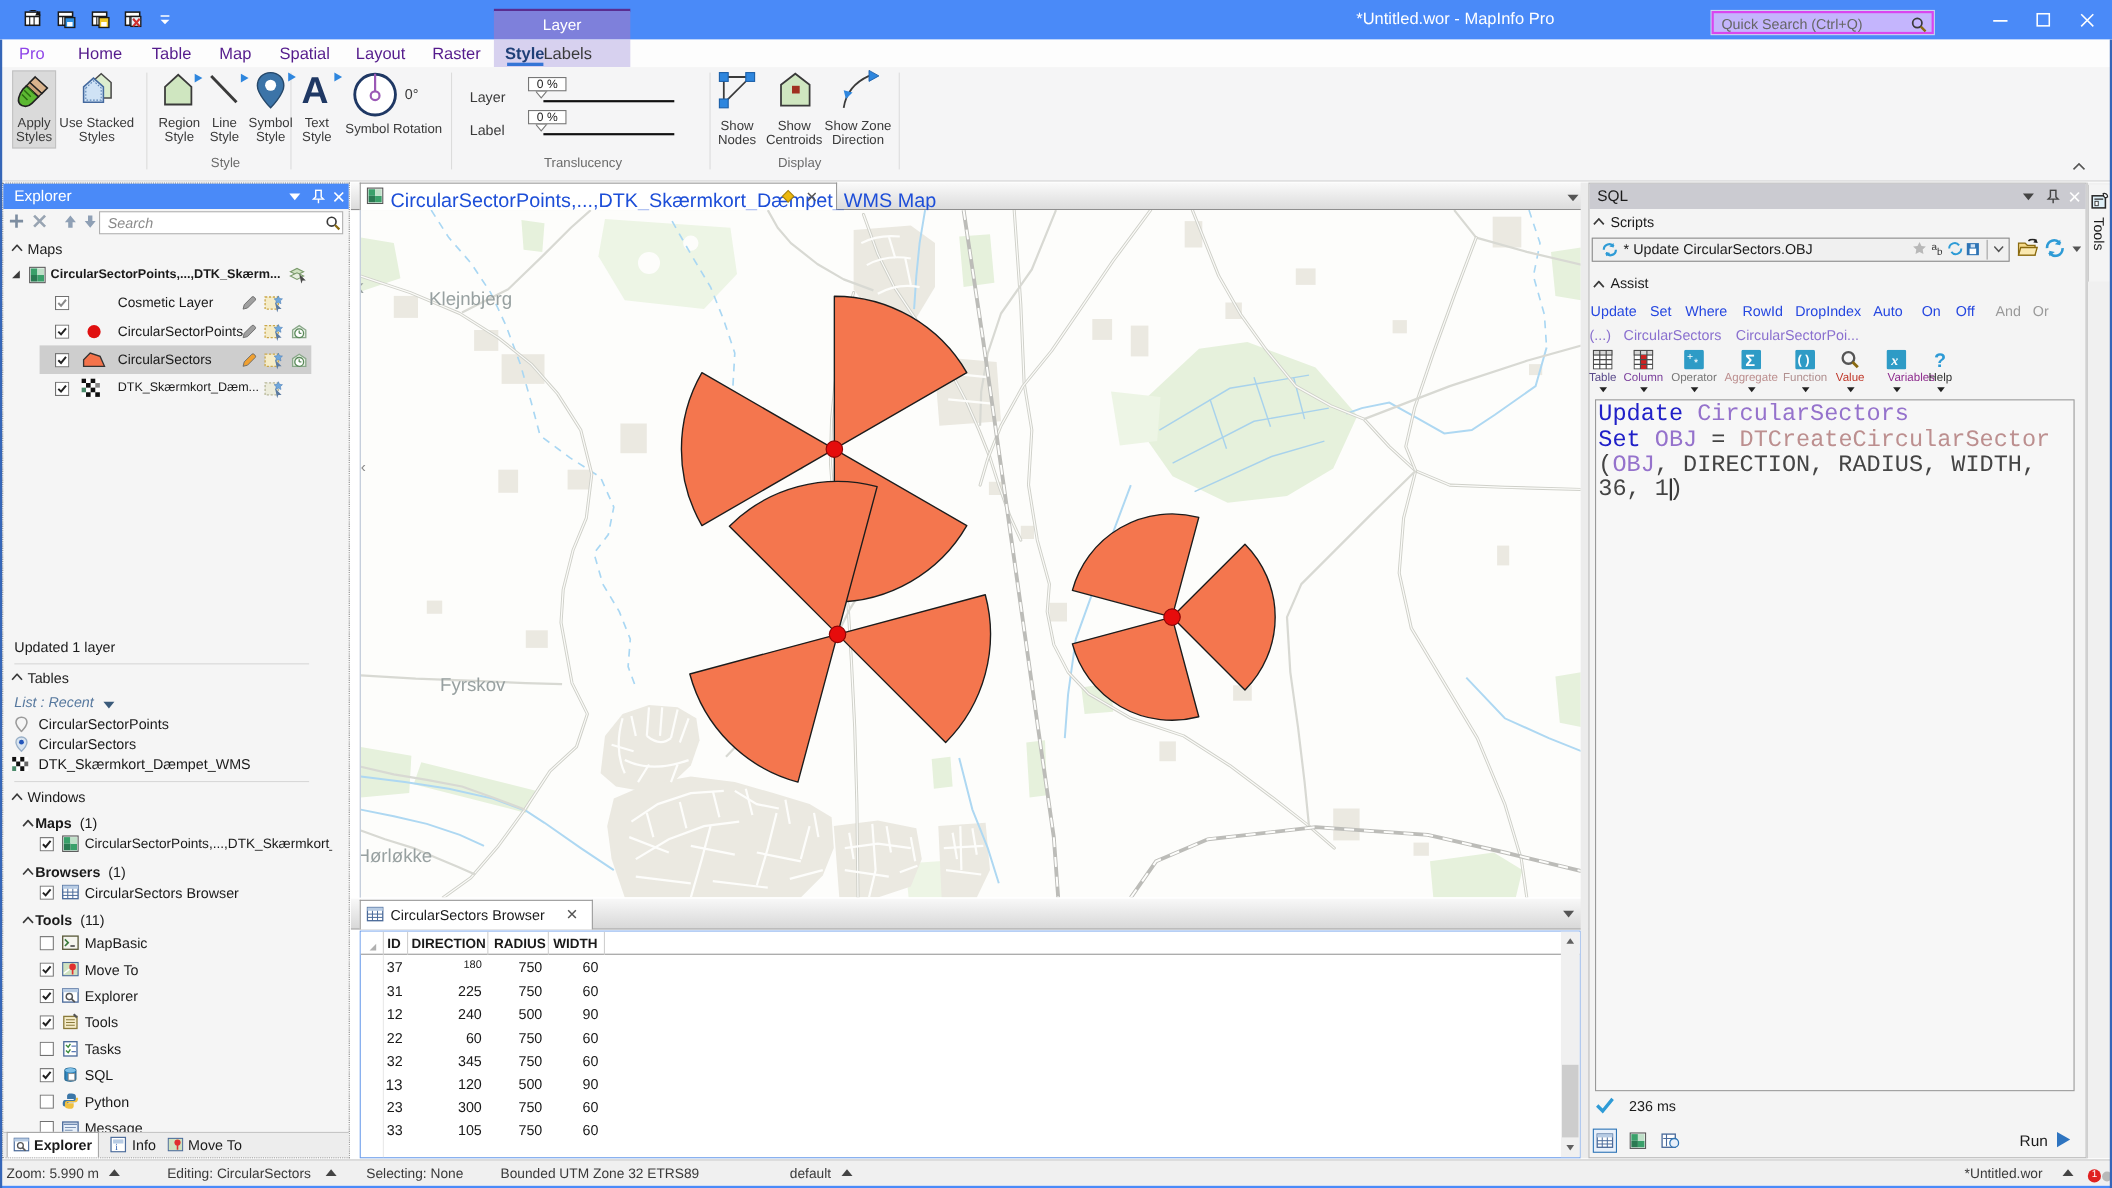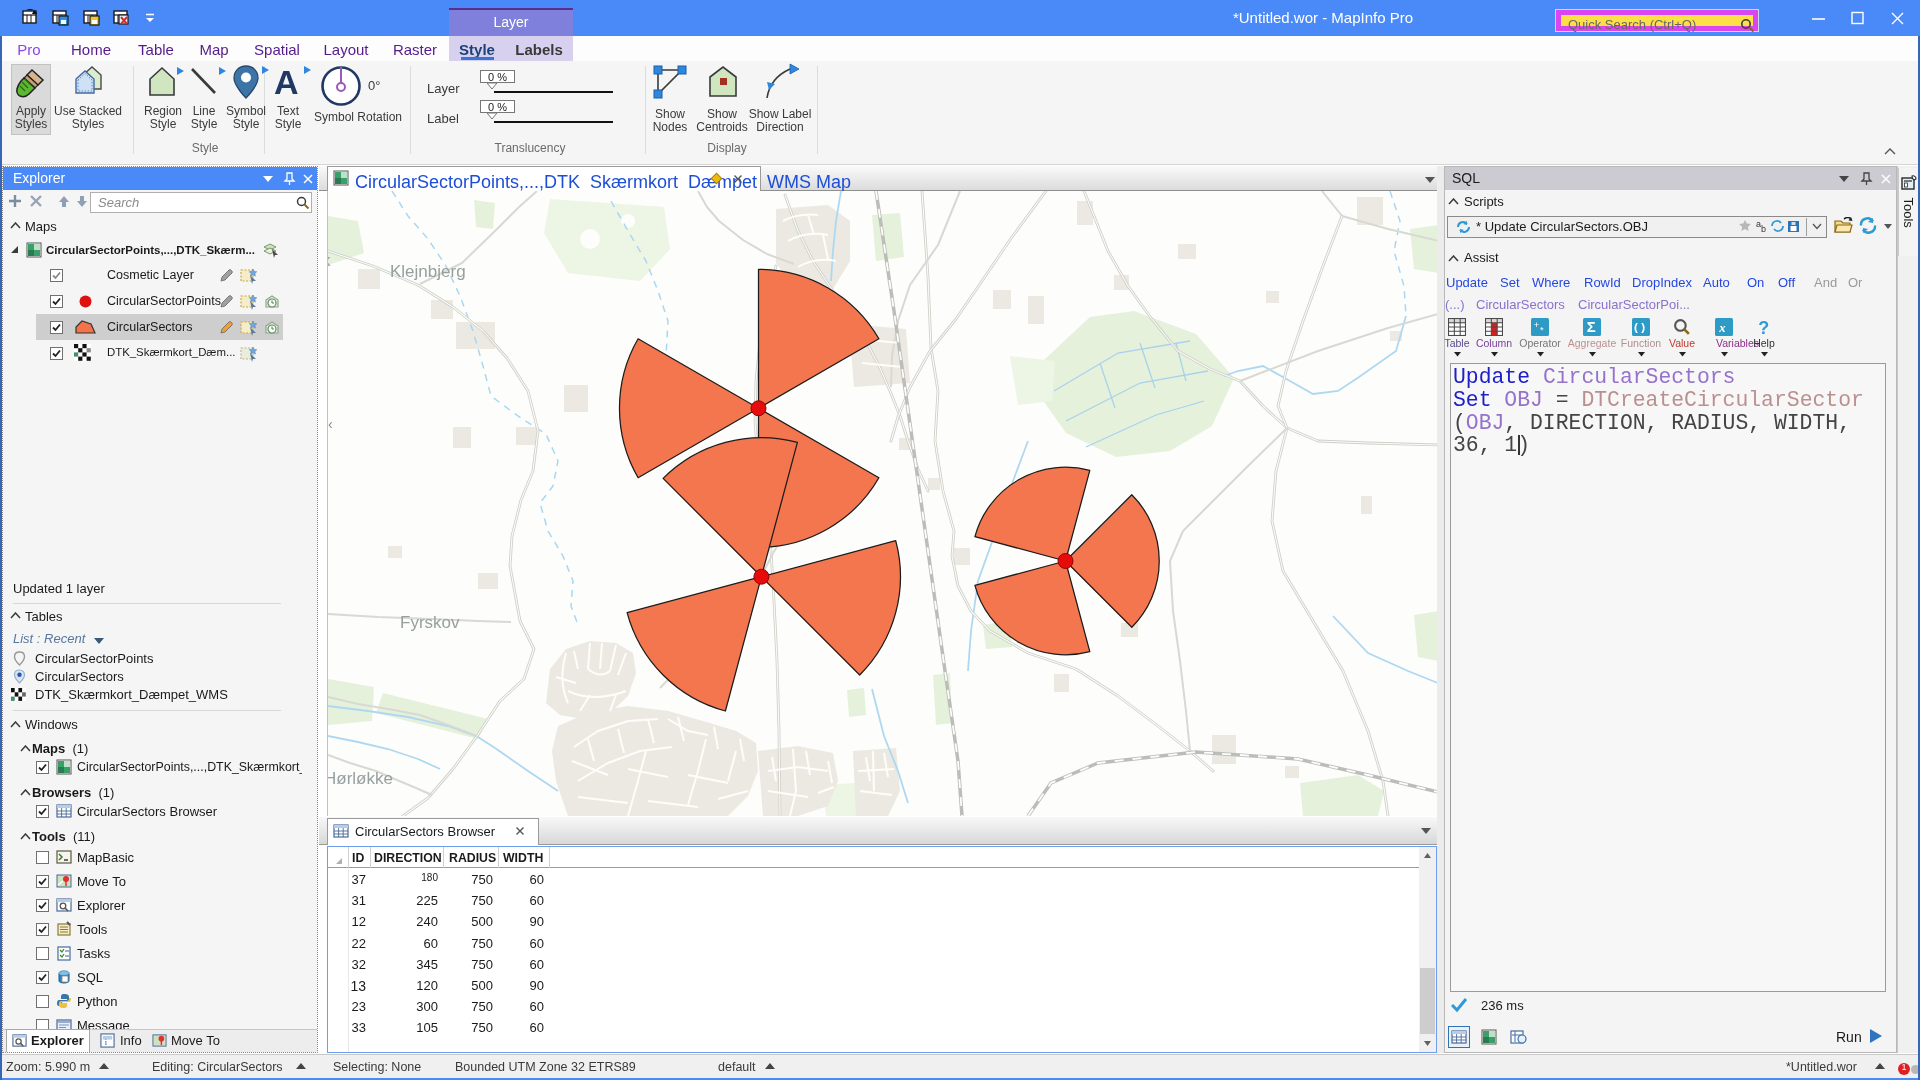--- a/index.html
+++ b/index.html
@@ -40,21 +40,21 @@
 <line x1="5" y1="6" x2="5" y2="14" stroke="#1a1a1a" stroke-width="1"></line>
 <line x1="9" y1="6" x2="9" y2="14" stroke="#1a1a1a" stroke-width="1"></line>
 <rect x="6" y="6" width="9" height="9" fill="#e8f2fa" stroke="#1a1a1a" stroke-width="1.2"></rect>
       <path d="M8,8 L14,15 M14,8 L8,15" stroke="#d03030" stroke-width="2"></path>
     </svg>
 <svg class="ic" style="left:144px;top:13px" width="12" height="10" viewBox="0 0 12 10">
       <line x1="2" y1="1.5" x2="10" y2="1.5" stroke="#fff" stroke-width="1.5"></line>
       <path d="M2,5 L10,5 L6,9 Z" fill="#fff"></path>
     </svg>
 <div class="abs" style="left:1123px;top:9px;width:400px;text-align:center;font-size:15px;color:#fff">*Untitled.wor - MapInfo Pro</div>
-<div class="abs" style="left:1556px;top:10px;width:202px;height:21px;background:#fde047;border:5px solid #d946ef;box-shadow:0 0 0 1px #c8d8f0">
+<div class="abs" style="left:1556px;top:10px;width:202px;height:21px;background:#c4b5fd;border:2px solid #d946ef;box-shadow:0 0 0 1px #c8d8f0">
 <div class="abs" style="left:7px;top:2px;font-size:13px;color:#666">Quick Search (Ctrl+Q)</div>
 <svg class="ic" style="left:178px;top:2px" width="17" height="17" viewBox="0 0 17 17">
         <circle cx="7" cy="7" r="4.2" fill="none" stroke="#3a3a3a" stroke-width="1.6"></circle>
         <line x1="10.2" y1="10.2" x2="14.5" y2="14.5" stroke="#8a6a10" stroke-width="2.2"></line>
       </svg>
 </div>
 <svg class="ic" style="left:1806px;top:10px" width="114 " height="16" viewBox="0 0 114 16">
 <line x1="6" y1="9" x2="19" y2="9" stroke="#fff" stroke-width="1.6"></line>
 <rect x="46" y="2.5" width="11" height="11" fill="none" stroke="#fff" stroke-width="1.4"></rect>
 <path d="M86,3 L97,14 M97,3 L86,14" stroke="#fff" stroke-width="1.4"></path>
@@ -65,21 +65,21 @@
 <div class="abs" style="left:0;top:36px;width:1920px;height:25px;background:#fdfdfd"></div>
 <div class="abs" style="left:449px;top:36px;width:124px;height:25px;background:#d7d1ef"></div>
 <div class="abs" style="left:-16px;top:41px;width:90px;text-align:center;font-size:15px;color:#8f46e8;font-weight:normal">Pro</div>
 <div class="abs" style="left:46px;top:41px;width:90px;text-align:center;font-size:15px;color:#541b8c;font-weight:normal">Home</div>
 <div class="abs" style="left:111px;top:41px;width:90px;text-align:center;font-size:15px;color:#541b8c;font-weight:normal">Table</div>
 <div class="abs" style="left:169px;top:41px;width:90px;text-align:center;font-size:15px;color:#541b8c;font-weight:normal">Map</div>
 <div class="abs" style="left:232px;top:41px;width:90px;text-align:center;font-size:15px;color:#541b8c;font-weight:normal">Spatial</div>
 <div class="abs" style="left:301px;top:41px;width:90px;text-align:center;font-size:15px;color:#541b8c;font-weight:normal">Layout</div>
 <div class="abs" style="left:370px;top:41px;width:90px;text-align:center;font-size:15px;color:#541b8c;font-weight:normal">Raster</div>
 <div class="abs" style="left:432px;top:41px;width:90px;text-align:center;font-size:15px;color:#1f3f77;font-weight:bold">Style</div>
-<div class="abs" style="left:494px;top:41px;width:90px;text-align:center;font-size:15px;color:#3a3a3a;font-weight:bold">Labels</div>
+<div class="abs" style="left:494px;top:41px;width:90px;font-size:15px;color:#3a3a3a;font-weight:normal">Labels</div>
 <div class="abs" style="left:461px;top:57px;width:33px;height:3px;background:#3575d6"></div>
 <div class="abs" style="left:0;top:61px;width:1920px;height:104px;background:#f5f5f6;border-bottom:1px solid #d4d4d4"></div>
 <div class="abs" style="left:133px;top:66px;width:1px;height:88px;background:#dcdcdc"></div>
 <div class="abs" style="left:264px;top:66px;width:1px;height:88px;background:#dcdcdc"></div>
 <div class="abs" style="left:410px;top:66px;width:1px;height:88px;background:#dcdcdc"></div>
 <div class="abs" style="left:645px;top:66px;width:1px;height:88px;background:#dcdcdc"></div>
 <div class="abs" style="left:817px;top:66px;width:1px;height:88px;background:#dcdcdc"></div>
 <div class="abs" style="left:135px;top:141px;width:140px;text-align:center;font-size:12px;color:#6a6a6a">Style</div>
 <div class="abs" style="left:460px;top:141px;width:140px;text-align:center;font-size:12px;color:#6a6a6a">Translucency</div>
 <div class="abs" style="left:657px;top:141px;width:140px;text-align:center;font-size:12px;color:#6a6a6a">Display</div>
@@ -155,21 +155,21 @@
 <path d="M4,13 L17,3 L30,13 L30,32 L4,32 Z" fill="#cfe6c0" stroke="#3a3a3a" stroke-width="1.6"></path>
 <rect x="14" y="14" width="7" height="7" fill="#a03020"></rect>
 </svg>
 <div class="abs" style="left:667px;top:107px;width:110px;text-align:center;font-size:12px;color:#3a3a3a">Show</div>
     <div class="abs" style="left:667px;top:120px;width:110px;text-align:center;font-size:12px;color:#3a3a3a">Centroids</div>
 <svg class="ic" style="left:762px;top:62px" width="42" height="40" viewBox="0 0 42 40">
 <path d="M5,36 Q8,16 28,7" fill="none" stroke="#3a3a3a" stroke-width="1.6"></path>
 <path d="M28,2 L37,7 L28,12 Z" fill="#2e86de" stroke="#1b5fa8" stroke-width="0.8"></path>
 <path d="M5,20 L13,22 L7,28 Z" fill="#2e86de"></path>
 </svg>
-<div class="abs" style="left:725px;top:107px;width:110px;text-align:center;font-size:12px;color:#3a3a3a">Show Label</div>
+<div class="abs" style="left:725px;top:107px;width:110px;text-align:center;font-size:12px;color:#3a3a3a">Show Zone</div>
     <div class="abs" style="left:725px;top:120px;width:110px;text-align:center;font-size:12px;color:#3a3a3a">Direction</div>
 <svg class="ic" style="left:1884px;top:148px" width="12" height="8" viewBox="0 0 12 8">
       <path d="M1,6 L6,1 L11,6" fill="none" stroke="#555" stroke-width="1.4"></path>
     </svg>
 <div class="abs" style="left:2px;top:166px;width:316px;height:887px;background:#f5f5f5;border:1px dotted #8a8a8a"></div>
 <div class="abs" style="left:3px;top:167px;width:314px;height:23px;background:#4a8af8"></div>
 <div class="abs" style="left:13px;top:170px;font-size:14px;color:#fff">Explorer</div>
 <svg class="ic" style="left:262px;top:175px" width="13" height="8" viewBox="0 0 13 8">
       <path d="M1,1 L11,1 L6,7 Z" fill="#fff"></path>
     </svg>

